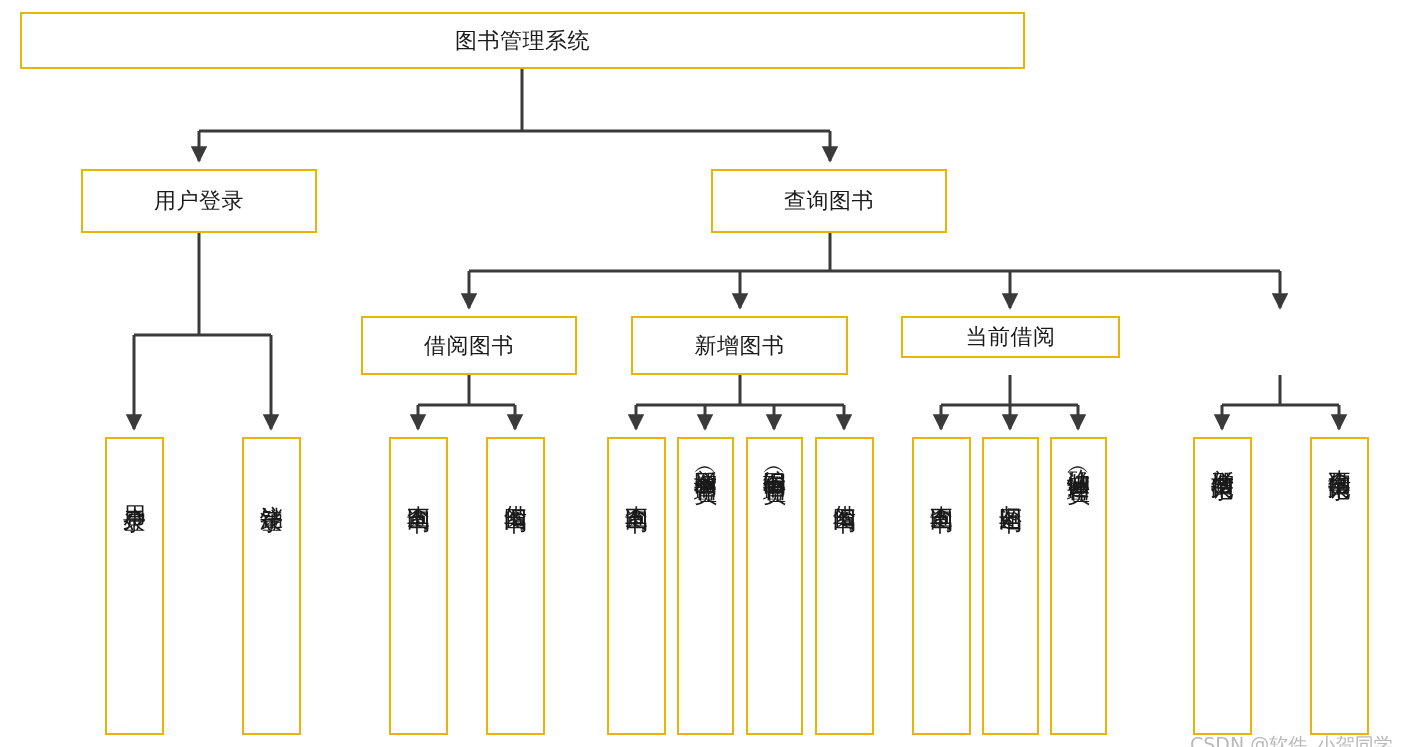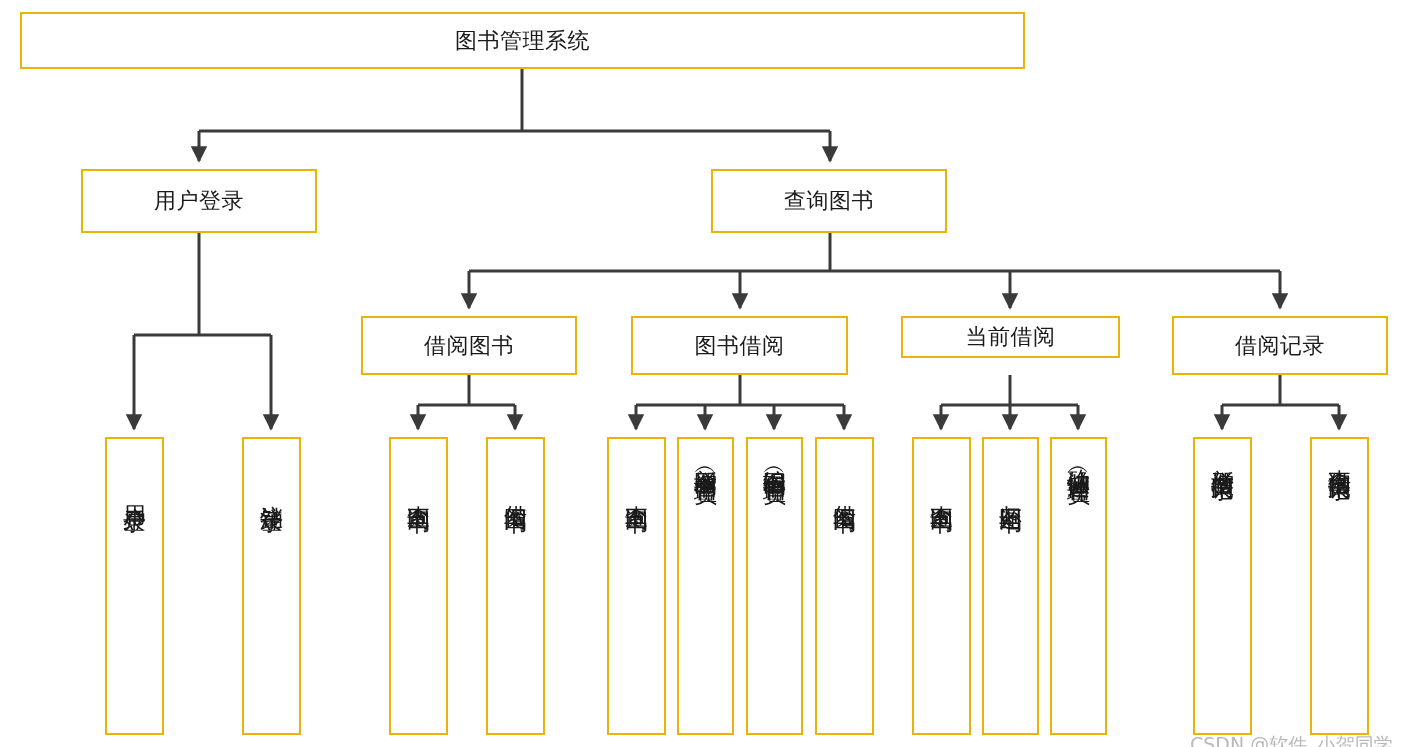--- a/index.html
+++ b/index.html
@@ -138,30 +138,27 @@
 
   <div class="node h-node" style="left:711px; top:169px; width:236px; height:64px;">
     <span class="node-label">查询图书</span>
   </div>
 
   <div class="node h-node" style="left:361px; top:316px; width:216px; height:59px;">
     <span class="node-label">借阅图书</span>
   </div>
 
   <div class="node h-node" style="left:631px; top:316px; width:217px; height:59px;">
-    <span class="node-label">图书借阅</span>
+    <span class="node-label">新增图书</span>
   </div>
 
   <div class="node h-node" style="left:901px; top:316px; width:219px; height:42px;">
     <span class="node-label">当前借阅</span>
   </div>
 
-  <div class="node h-node" style="left:1172px; top:316px; width:216px; height:59px;">
-    <span class="node-label">借阅记录</span>
-  </div>
 
   <div class="node v-node mid" style="left:105px; top:437px; width:59px; height:298px;">
     <span class="node-label">用户登录</span>
   </div>
 
   <div class="node v-node mid" style="left:242px; top:437px; width:59px; height:298px;">
     <span class="node-label">注销登录</span>
   </div>
 
   <div class="node v-node mid" style="left:389px; top:437px; width:59px; height:298px;">

